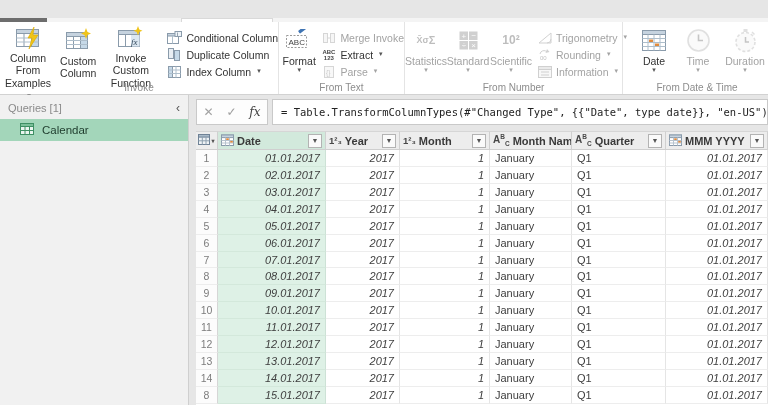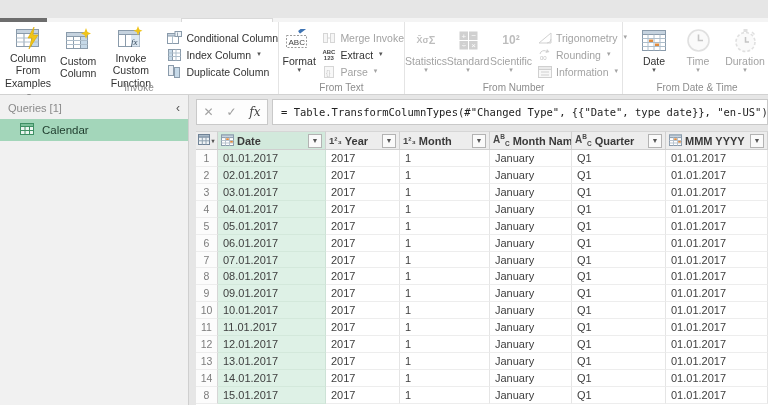--- a/index.html
+++ b/index.html
@@ -67,21 +67,21 @@
   .corner { justify-content:center; padding:0 1px; }
   .ticon-num { font-size:9.5px; color:#474747; white-space:nowrap; }
   .ticon-txt { font-size:10px; color:#474747; white-space:nowrap; }
   .ticon-txt .sup { font-size:6.5px; vertical-align:super; }
   .ticon-txt .sub { font-size:6.5px; vertical-align:sub; }
   .row { display:flex; height:16.93px; }
   .cell { border-right:1px solid #e5e5e5; border-bottom:1px solid #ededed; padding:0 5px;
     line-height:16px; color:#3e3e3e; overflow:hidden; white-space:nowrap; cursor:default; }
   .cell.rnum { color:#7c7c7c; text-align:center; padding:0 2px; background:#fcfcfc;
     border-right:1px solid #d6d6d6; font-size:10.5px; }
-  .cell.num { text-align:left; }
+  .cell.num { font-style:italic; text-align:right; }
   .cell.sel { background:#def1e6; border-right-color:#cde2d6; border-bottom-color:#d3e8db; }
 </style>
 </head>
 <body>
 
 <div class="app">
 
   <div class="tabbar">
     <div class="tab file">File</div>
     <div class="tab">Home</div>
@@ -146,38 +146,38 @@
                   <line x1="5.5" y1="5" x2="5.5" y2="12.5" stroke="#aebecb"></line>
                   <rect x="8" y="0.5" width="6.5" height="5" fill="#eef4f9" stroke="#8a9bab"></rect>
                   <text x="10" y="5" font-size="5" fill="#33475a">i</text>
                 </svg>
             </span>
             <span>Conditional Column</span>
           </div>
           <div class="smallbtn">
             <span class="sicon">
               <svg width="15" height="13" viewBox="0 0 15 13">
+                  <rect x="1.5" y="0.5" width="5" height="10" fill="#e9eef3" stroke="#8a9bab"></rect>
+                  <rect x="7.5" y="2.5" width="5" height="10" fill="#c6d9e8" stroke="#8a9bab"></rect>
+                </svg>
+            </span>
+            <span>Duplicate Column</span>
+          </div>
+          <div class="smallbtn">
+            <span class="sicon">
+              <svg width="15" height="13" viewBox="0 0 15 13">
                   <rect x="1.5" y="1.5" width="12" height="11" fill="#fff" stroke="#8a9bab"></rect>
                   <rect x="1.5" y="1.5" width="4" height="11" fill="#c6d9e8" stroke="#8a9bab"></rect>
                   <line x1="1.5" y1="5" x2="13.5" y2="5" stroke="#aebecb"></line>
                   <line x1="1.5" y1="8.5" x2="13.5" y2="8.5" stroke="#aebecb"></line>
                   <line x1="9" y1="1.5" x2="9" y2="12.5" stroke="#aebecb"></line>
                 </svg>
             </span>
             <span>Index Column</span>
             <span class="caret">▾</span>
-          </div>
-          <div class="smallbtn">
-            <span class="sicon">
-              <svg width="15" height="13" viewBox="0 0 15 13">
-                  <rect x="1.5" y="0.5" width="5" height="10" fill="#e9eef3" stroke="#8a9bab"></rect>
-                  <rect x="7.5" y="2.5" width="5" height="10" fill="#c6d9e8" stroke="#8a9bab"></rect>
-                </svg>
-            </span>
-            <span>Duplicate Column</span>
           </div>
         </div>
       </div>
       <div class="group-label">Invoke</div>
     </div>
 
     <div class="group" style="width:126px;">
       <div class="group-body">
         <div class="bigbtn" style="width:44px;">
           <span class="icon">

